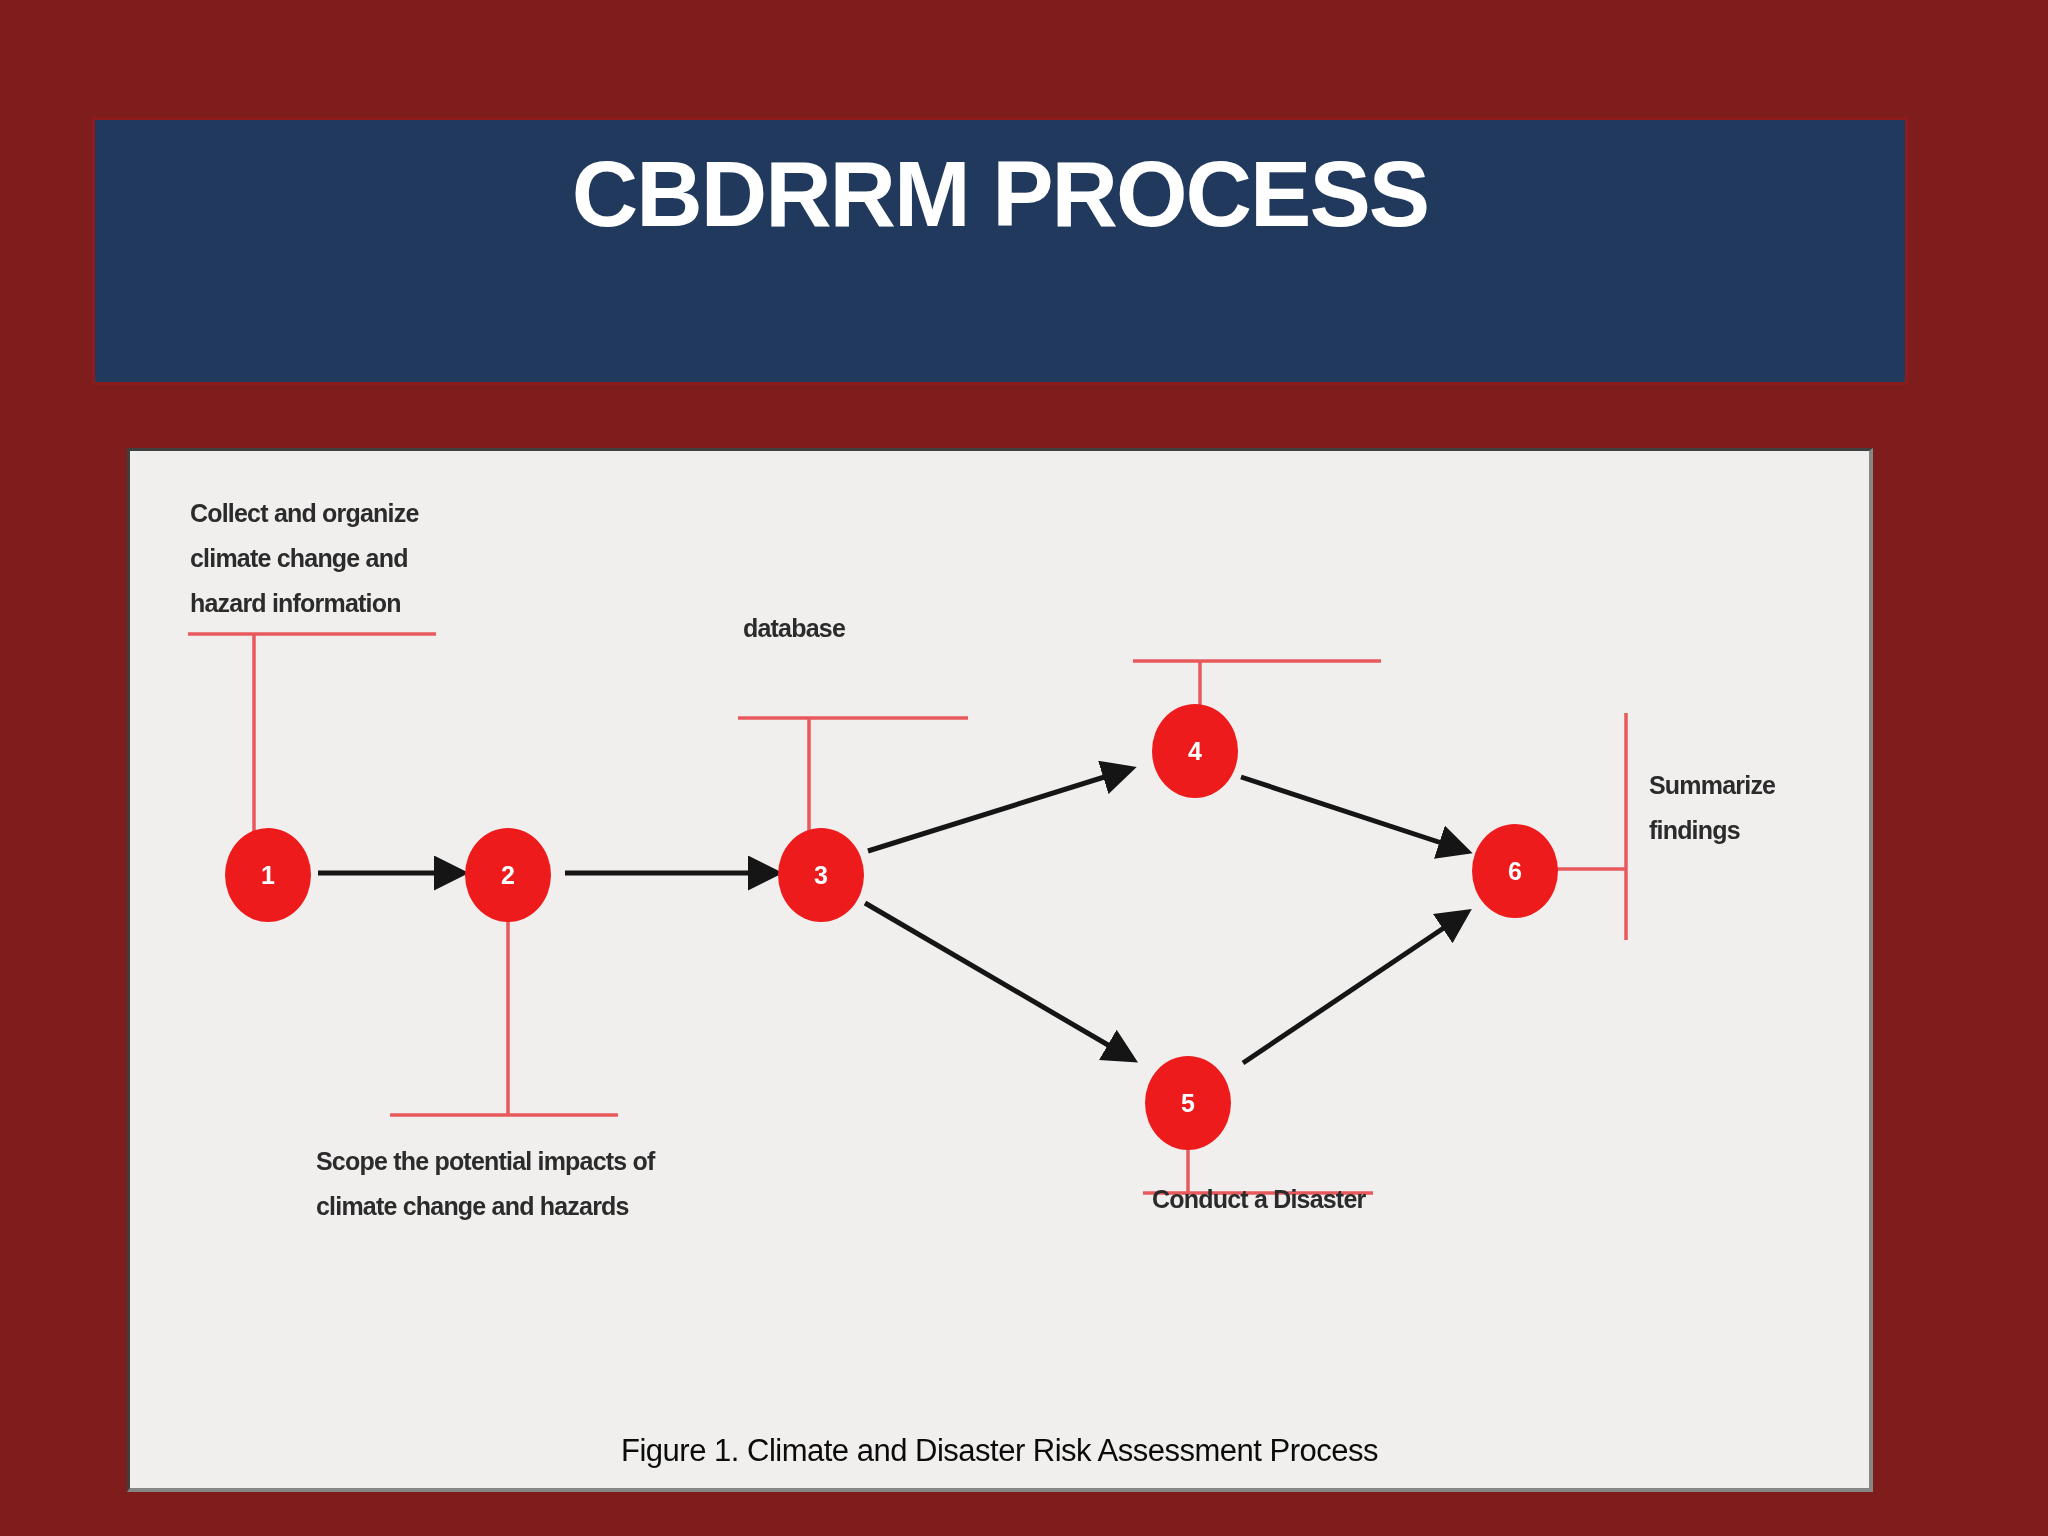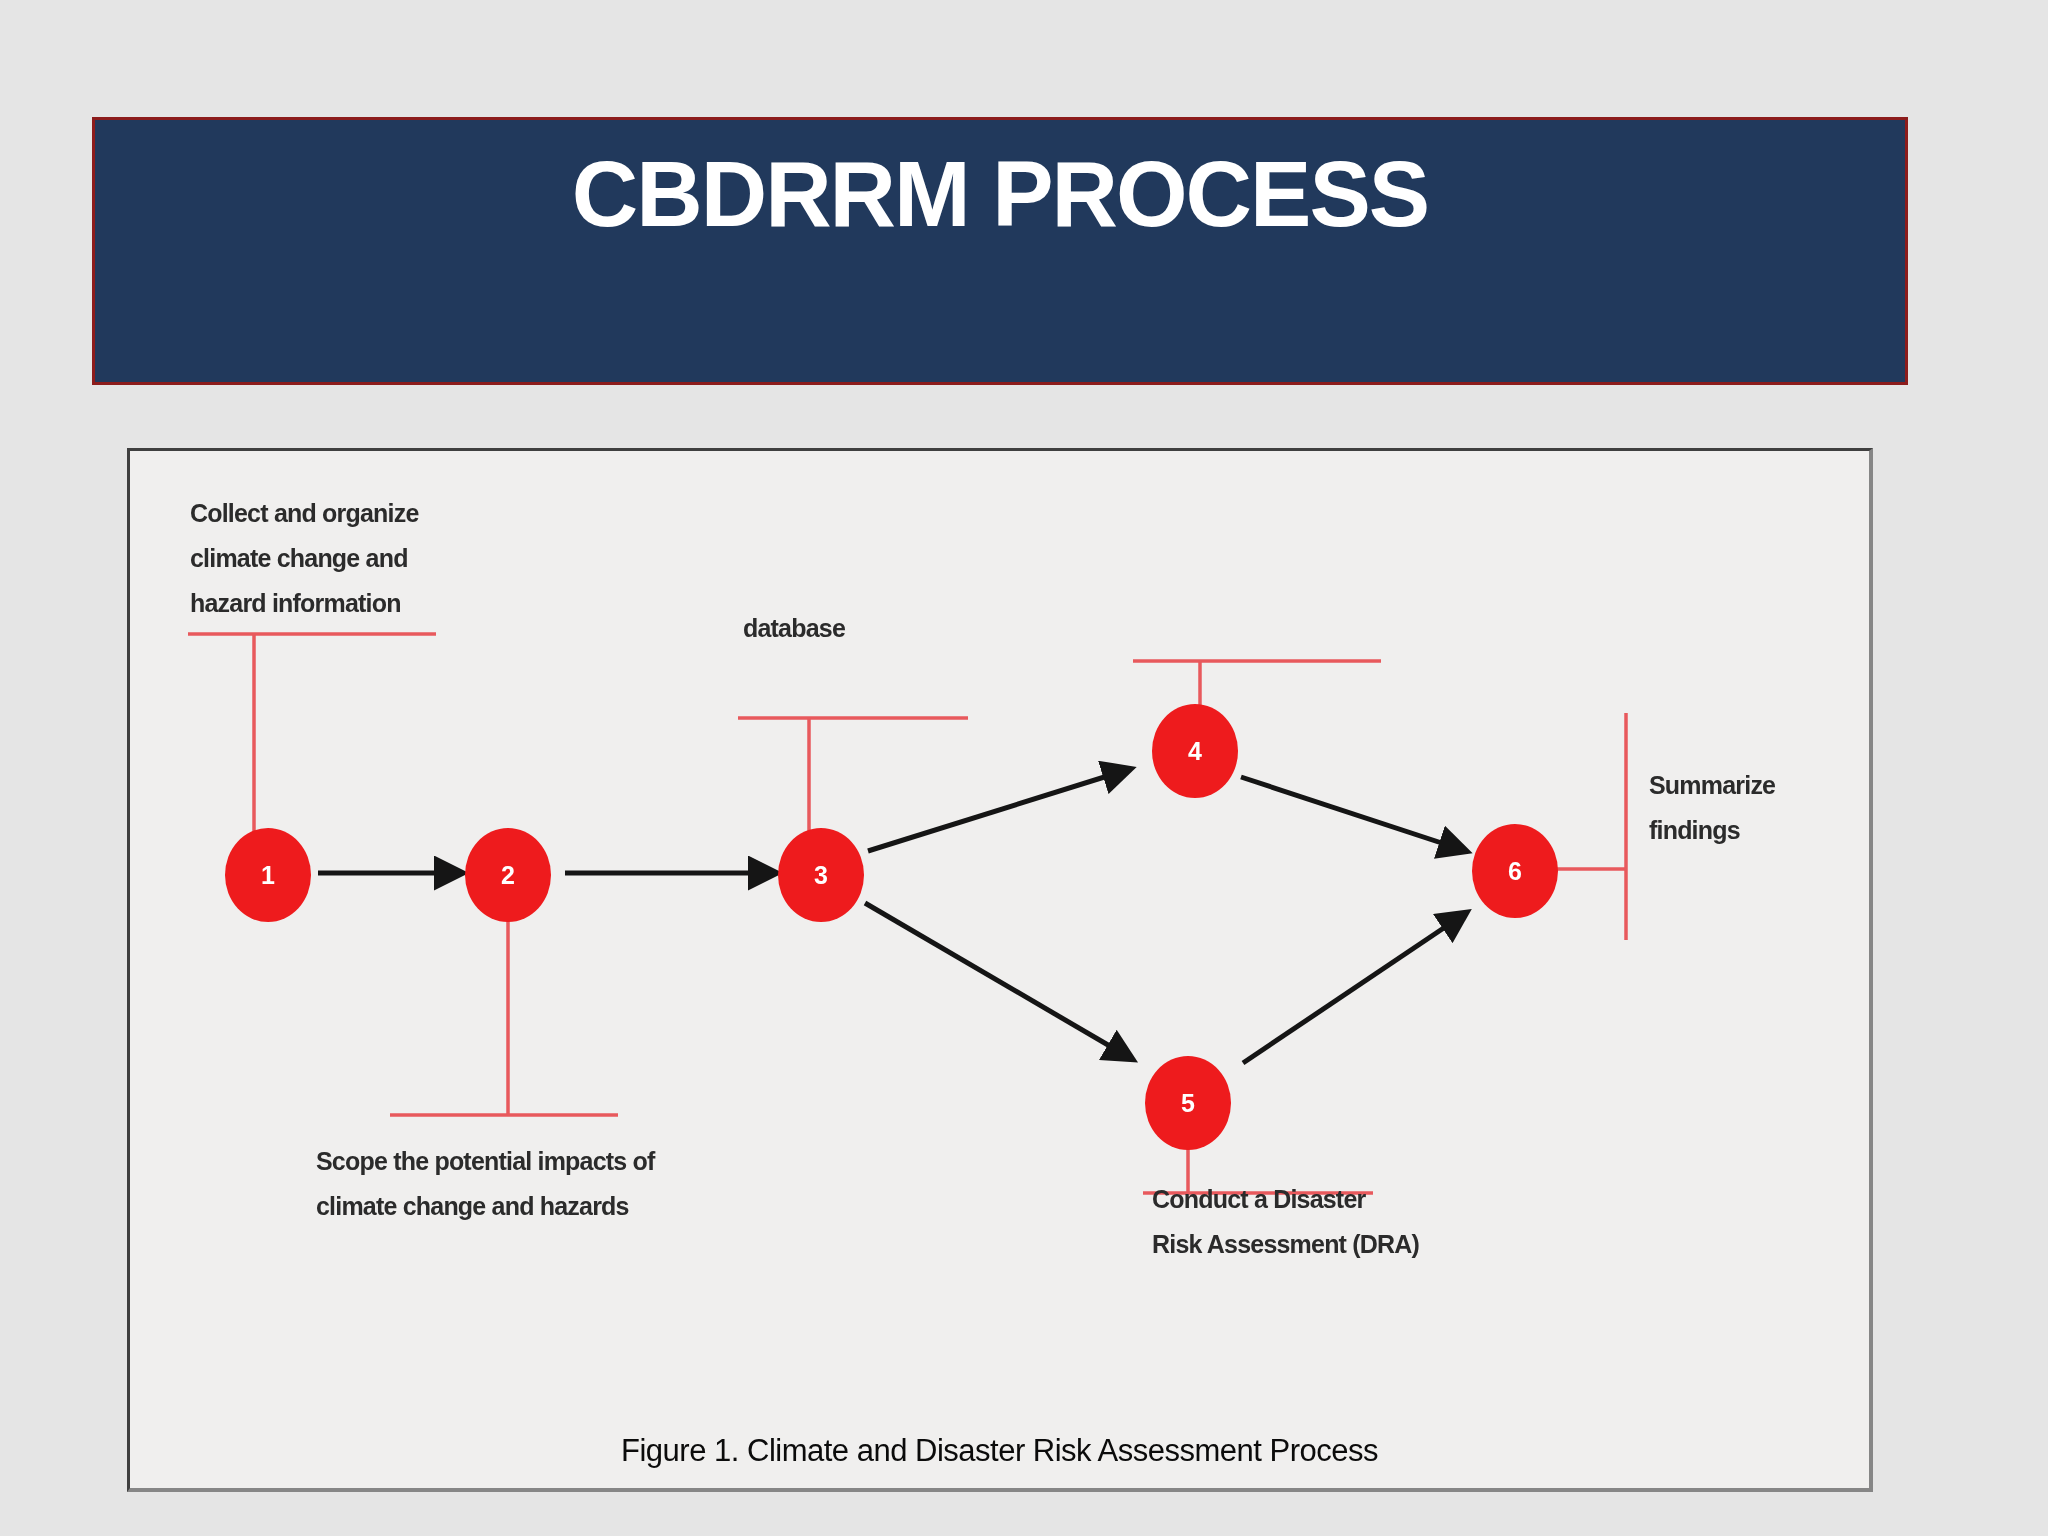--- a/index.html
+++ b/index.html
@@ -6,21 +6,21 @@
     --navy:#21395c;
     --maroon:#8c1c1c;
     --node-red:#ee1b1d;
     --line-red:#e8595c;
     --fig-bg:#f0efee;
     --ink:#151515;
   }
   *{margin:0;padding:0;box-sizing:border-box;}
   html,body{width:2048px;height:1536px;background:#ffffff;overflow:hidden;
     font-family:"Liberation Sans",sans-serif;}
-  .slide{position:relative;width:2048px;height:1536px;background:#e5e5e5;}
+  .slide{position:relative;width:2048px;height:1536px;background:#7f1d1d;}
 
   
   .banner{
     position:absolute;left:92px;top:117px;width:1816px;height:268px;
     background:var(--navy);
     border:3px solid var(--maroon);
     display:flex;justify-content:center;align-items:flex-start;
     padding-top:22px;
   }
   .banner h1{
@@ -127,21 +127,20 @@
       <div>climate change and hazards</div>
     </div>
 
     <div class="lbl" style="left:613px;top:155px">
       <div>database</div>
     </div>
 
 
     <div class="lbl" style="left:1022px;top:726px">
       <div>Conduct a Disaster</div>
-      <div>Risk Assessment (DRA)</div>
     </div>
 
     <div class="lbl" style="left:1519px;top:312px">
       <div>Summarize</div>
       <div>findings</div>
     </div>
 
     <div class="caption">Figure 1. Climate and Disaster Risk Assessment Process</div>
   </div>
 </div>

